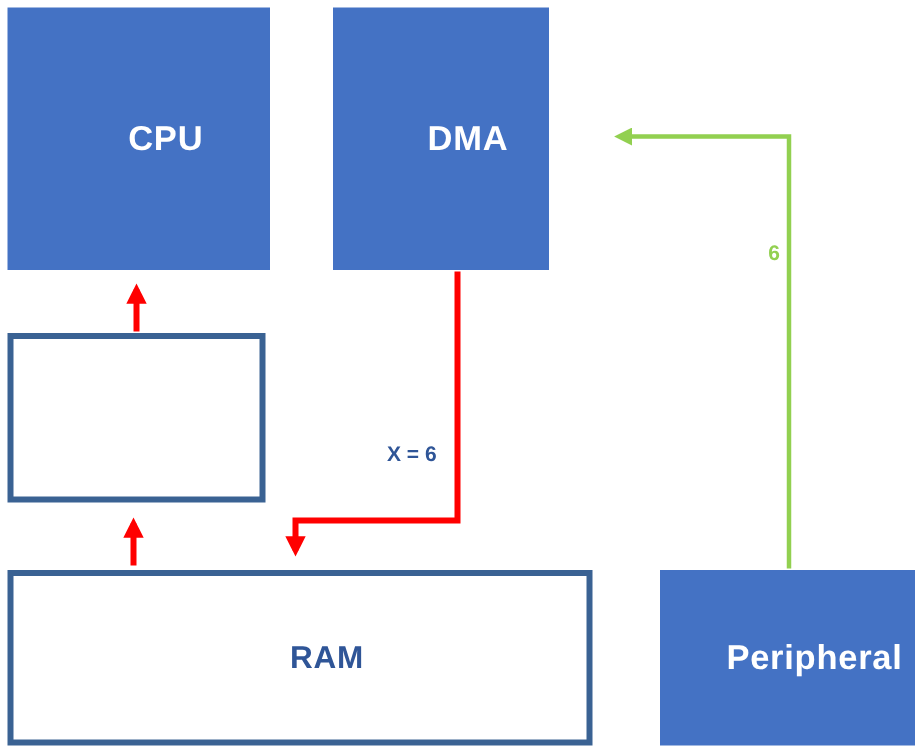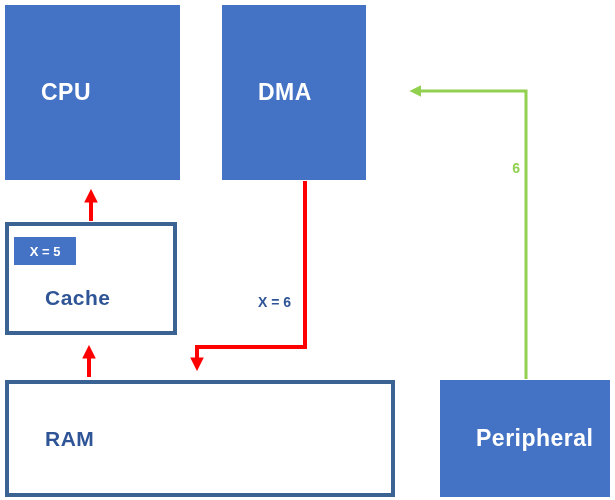--- a/index.html
+++ b/index.html
@@ -8,20 +8,21 @@
     position: relative;
     background: #ffffff;
     font-family: "Liberation Sans", sans-serif;
     overflow: hidden;
   }
   .node {
     position: absolute;
     box-sizing: border-box;
     display: flex;
     align-items: center;
+    justify-content: center;
     padding-left: 36px;
   }
   .node.filled {
     background: var(--node-fill, #4472C4);
     color: #ffffff;
   }
   .node.outlined {
     background: #ffffff;
     border: 4px solid var(--node-border, #3A6293);
     color: var(--node-text-blue, #2F5597);
@@ -86,22 +87,20 @@
 
 <div class="node filled" id="cpu">
   <span class="node-label">CPU</span>
 </div>
 
 <div class="node filled" id="dma">
   <span class="node-label">DMA</span>
 </div>
 
 <div class="node outlined" id="cache">
-  <span class="badge">X = 5</span>
-  <span class="node-label">Cache</span>
 </div>
 
 <div class="node outlined" id="ram">
   <span class="node-label">RAM</span>
 </div>
 
 <div class="node filled" id="periph">
   <span class="node-label">Peripheral</span>
 </div>
 

